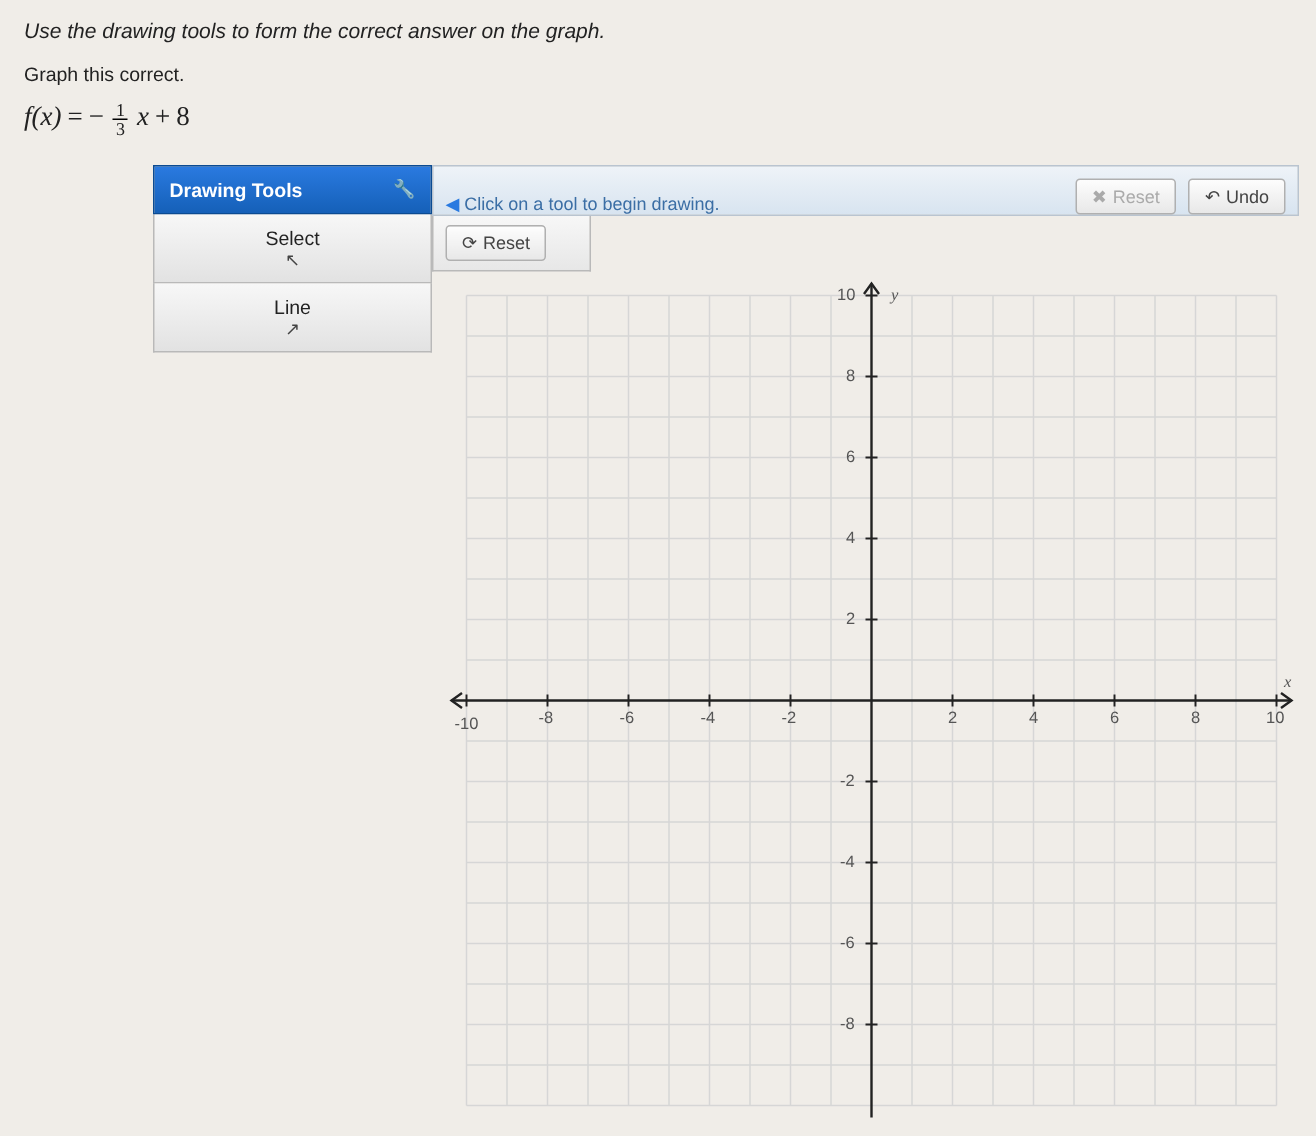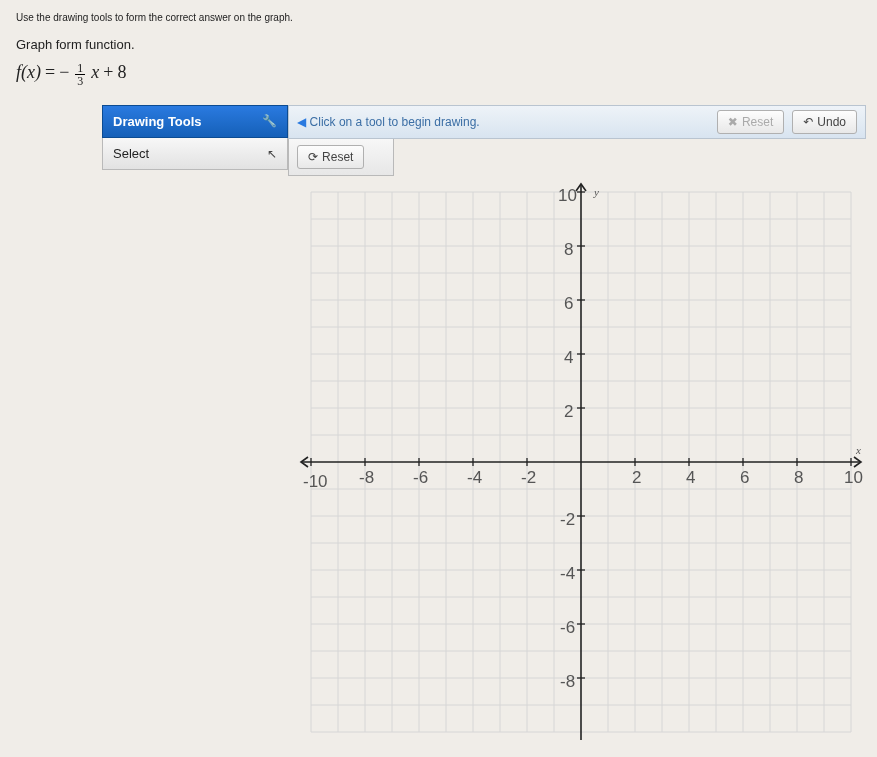--- a/index.html
+++ b/index.html
@@ -6,21 +6,21 @@
     body {
       font-family: Arial, Helvetica, sans-serif;
       background: #f0ede8;
       width: 877px;
       height: 757px;
       padding: 12px 16px;
       color: #222;
       position: relative;
       overflow: hidden;
     }
-    .instructions { font-size: 10px; margin-bottom: 14px; }
+    .instructions { font-size: 14px; margin-bottom: 14px; font-style: italic; }
     .subinst { font-size: 13px; margin-bottom: 10px; }
     .equation {
       font-family: 'Times New Roman', serif;
       font-size: 18px;
       font-style: italic;
       margin-bottom: 18px;
       display: flex;
       align-items: flex-start;
       gap: 4px;
     }
@@ -58,30 +58,31 @@
     .tool-row {
       background: linear-gradient(#f7f7f7, #e2e2e2);
       border: 1px solid #b9b9b9;
       border-top: none;
       padding: 8px 10px;
       font-size: 13px;
       display: flex;
       align-items: center;
       justify-content: space-between;
       cursor: pointer;
+      flex-direction: column;
     }
     .tool-row .ticon { color: #444; font-size: 12px; }
 
     .graph-col { flex: 1; position: relative; }
     .graph-toolbar {
       height: 34px;
       background: linear-gradient(#eef3f8, #d8e4f0);
       border: 1px solid #b9c4d0;
       display: flex;
-      align-items: center;
+      align-items: flex-end;
       padding: 0 8px;
       gap: 8px;
       font-size: 12px;
       color: #3b6ea5;
     }
     .graph-toolbar .hint { flex: 1; }
     .graph-toolbar .hint::before { content: "◀ "; color: #2a7ae0; }
     .tbtn {
       background: linear-gradient(#fdfdfd, #e8e8e8);
       border: 1px solid #b0b0b0;
@@ -112,29 +113,29 @@
     svg.grid { position: absolute; inset: 0; }
     .axis-label {
       position: absolute;
       font-size: 11px;
       color: #555;
       font-family: 'Times New Roman', serif;
       font-style: italic;
     }
     .tick-label {
       position: absolute;
-      font-size: 17px;
+      font-size: 11px;
       color: #555;
     }
   </style>
 </head>
 <body>
 
 <p class="instructions">Use the drawing tools to form the correct answer on the graph.</p>
-<p class="subinst">Graph form function.</p>
+<p class="subinst">Graph this correct.</p>
 
 <div class="equation">
   <span>f(x)</span>
   <span class="roman">=</span>
   <span class="roman">−</span>
   <span class="frac roman">
     <span class="num">1</span>
     <span class="den">3</span>
   </span>
   <span>x</span>
@@ -144,20 +145,24 @@
 
 <div class="workspace">
   <div class="tool-col">
     <div class="tool-header">
       <span>Drawing Tools</span>
       <span class="wrench">🔧</span>
     </div>
     <div class="tool-row">
       <span>Select</span>
       <span class="ticon">↖</span>
+    </div>
+    <div class="tool-row">
+      <span>Line</span>
+      <span class="ticon">↗</span>
     </div>
   </div>
 
   <div class="graph-col">
     <div class="graph-toolbar">
       <span class="hint">Click on a tool to begin drawing.</span>
       <button class="tbtn disabled">
         <span>✖</span>
         <span>Reset</span>
       </button>

